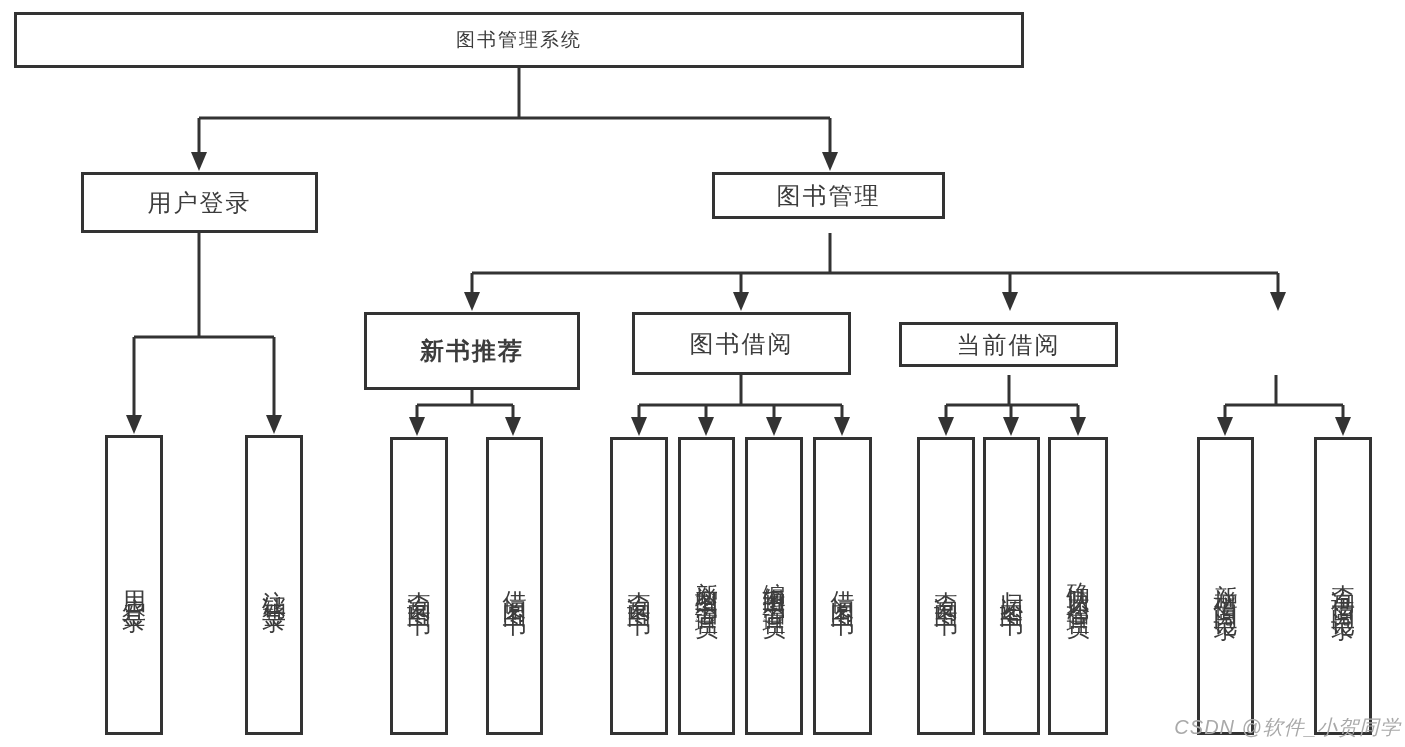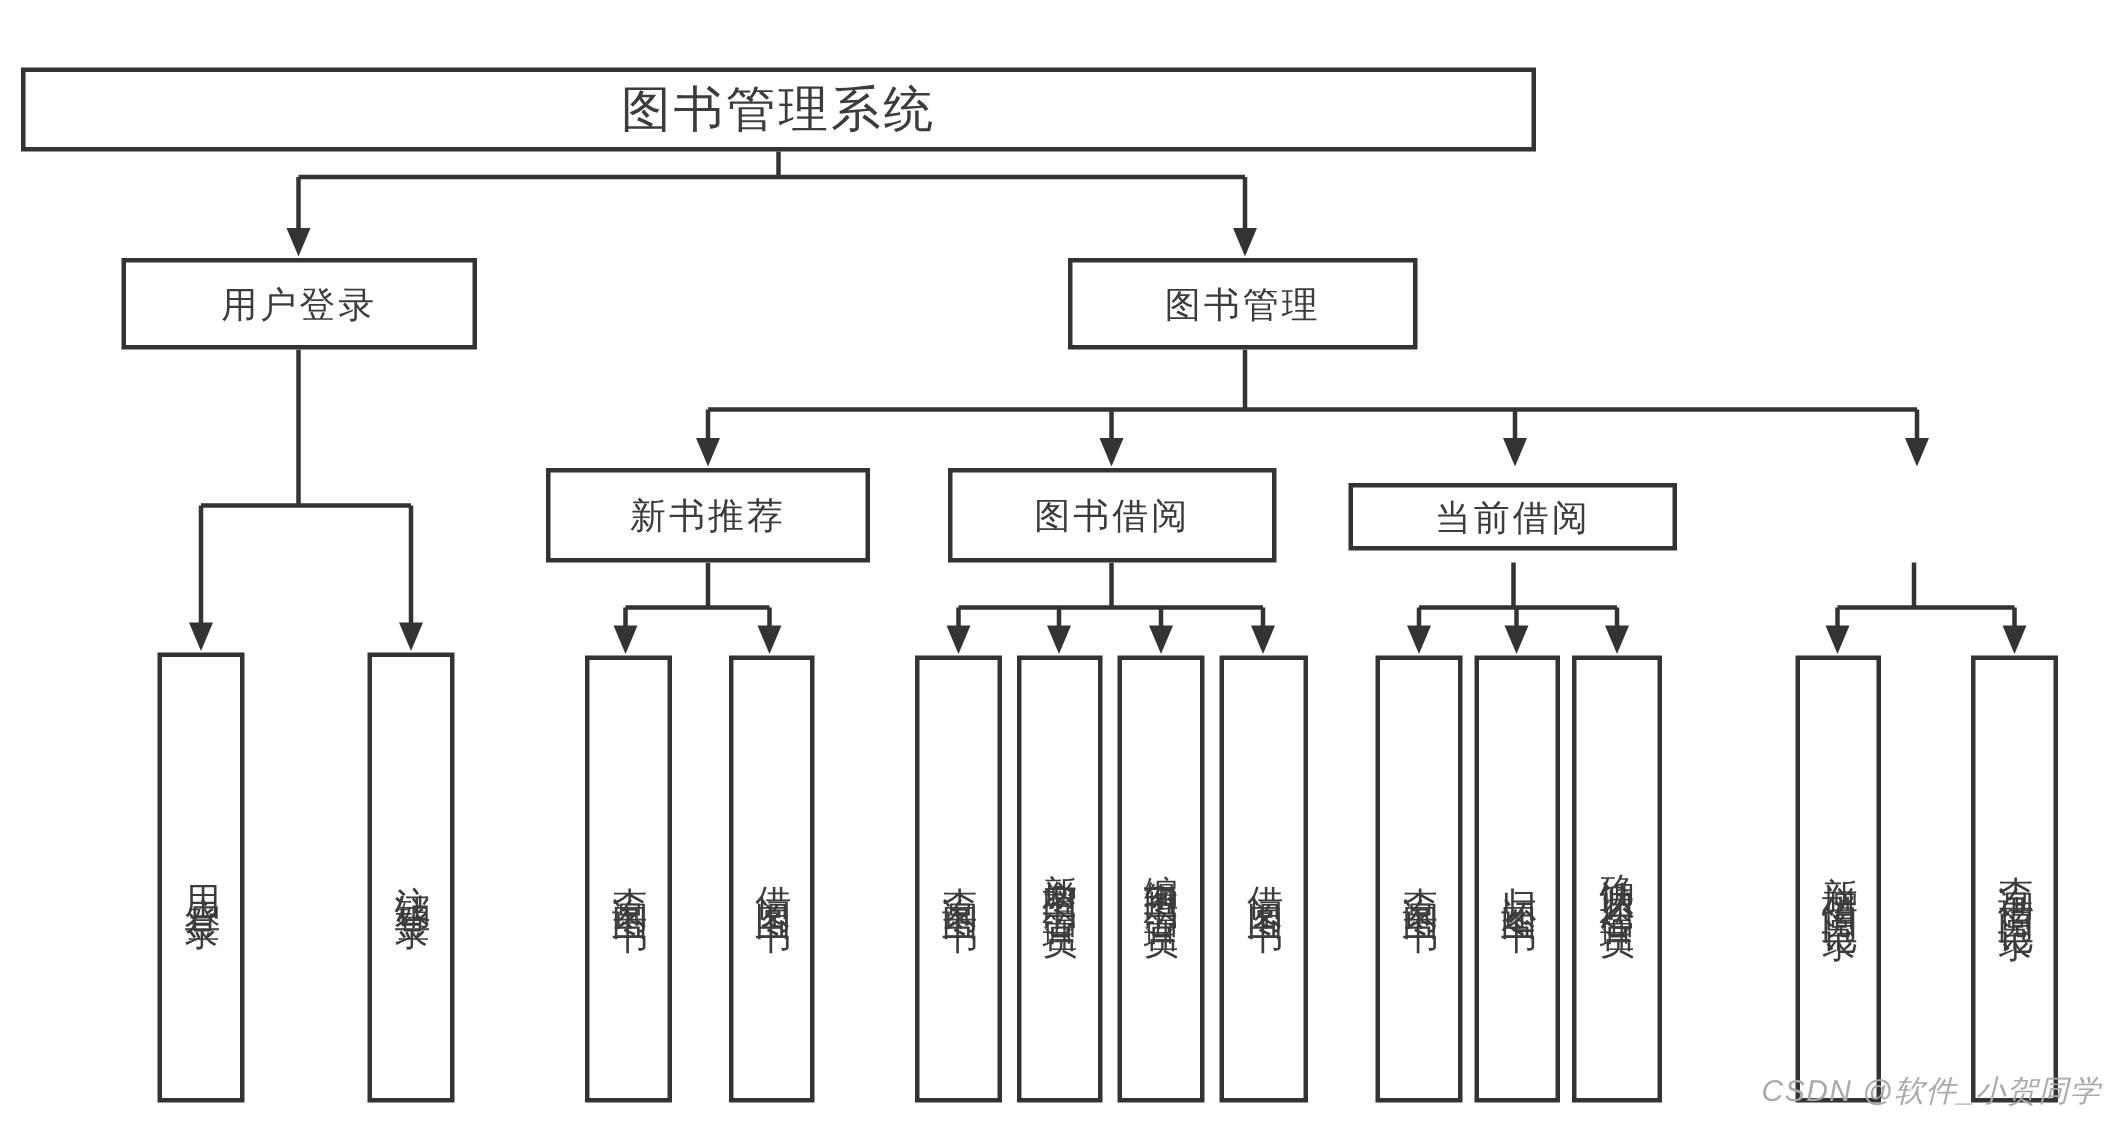--- a/index.html
+++ b/index.html
@@ -31,23 +31,22 @@
     align-items: center;
     justify-content: center;
     text-align: center;
   }
   .hnode {
     font-size: 24px;
     letter-spacing: 2px;
     white-space: nowrap;
   }
   .root-node {
-    font-size: 33px;
+    font-size: 19px;
     letter-spacing: 2px;
-    margin-top: 33px;
   }
   .vnode span {
     writing-mode: vertical-rl;
     letter-spacing: 7px;
     font-size: 24px;
     line-height: 1;
   }
   .vnode.long span {
     letter-spacing: 5px;
     font-size: 23px;
@@ -138,25 +137,25 @@
     </g>
   </svg>
 
   <div class="node hnode root-node" style="left:14px; top:12px; width:1010px; height:56px;">
     <span>图书管理系统</span>
   </div>
 
   <div class="node hnode" style="left:81px; top:172px; width:237px; height:61px;">
     <span>用户登录</span>
   </div>
-  <div class="node hnode" style="left:712px; top:172px; width:233px; height:61px;align-items:center;">
+  <div class="node hnode" style="left:712px; top:172px; width:233px; height:47px;align-items:center;">
     <span>图书管理</span>
   </div>
 
-  <div class="node hnode" style="left:364px; top:312px; width:216px; height:63px;">
+  <div class="node hnode" style="left:364px; top:312px; width:216px; height:78px;font-weight:bold;">
     <span>新书推荐</span>
   </div>
   <div class="node hnode" style="left:632px; top:312px; width:219px; height:63px;">
     <span>图书借阅</span>
   </div>
   <div class="node hnode" style="left:899px; top:322px; width:219px; height:45px;">
     <span>当前借阅</span>
   </div>
 
   <div class="node vnode" style="left:105px; top:435px; width:58px; height:300px;">

